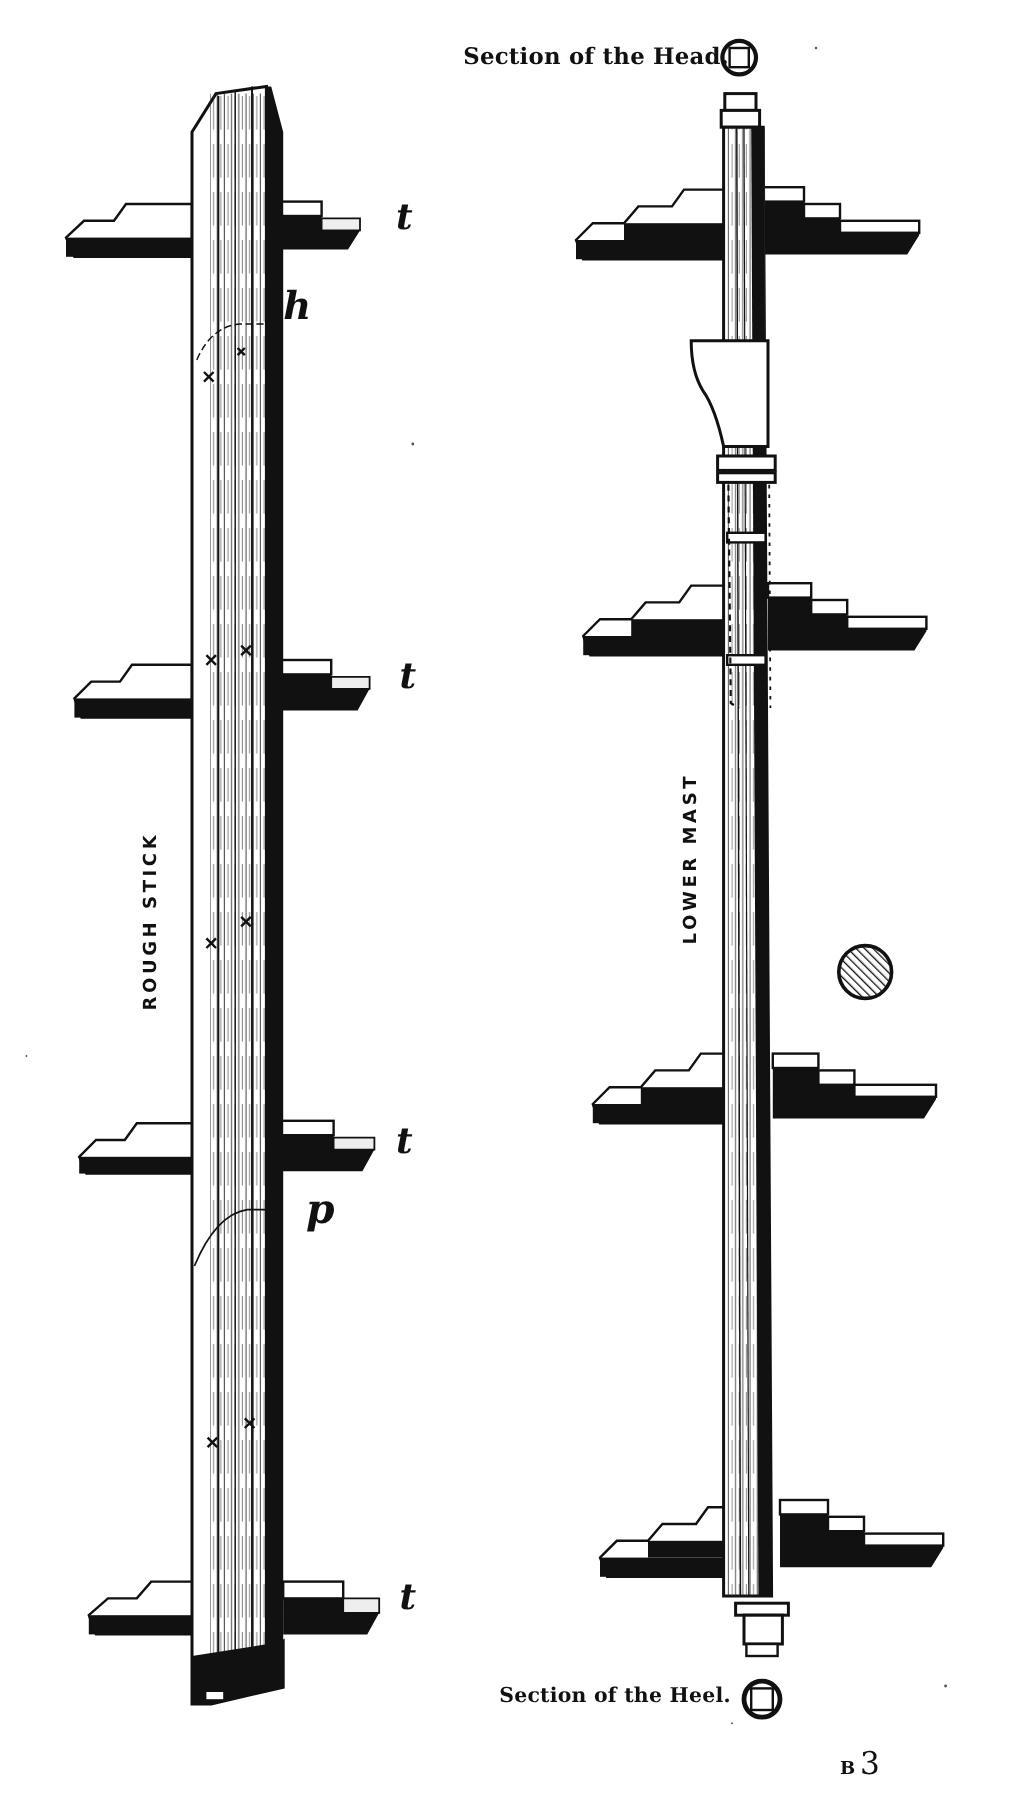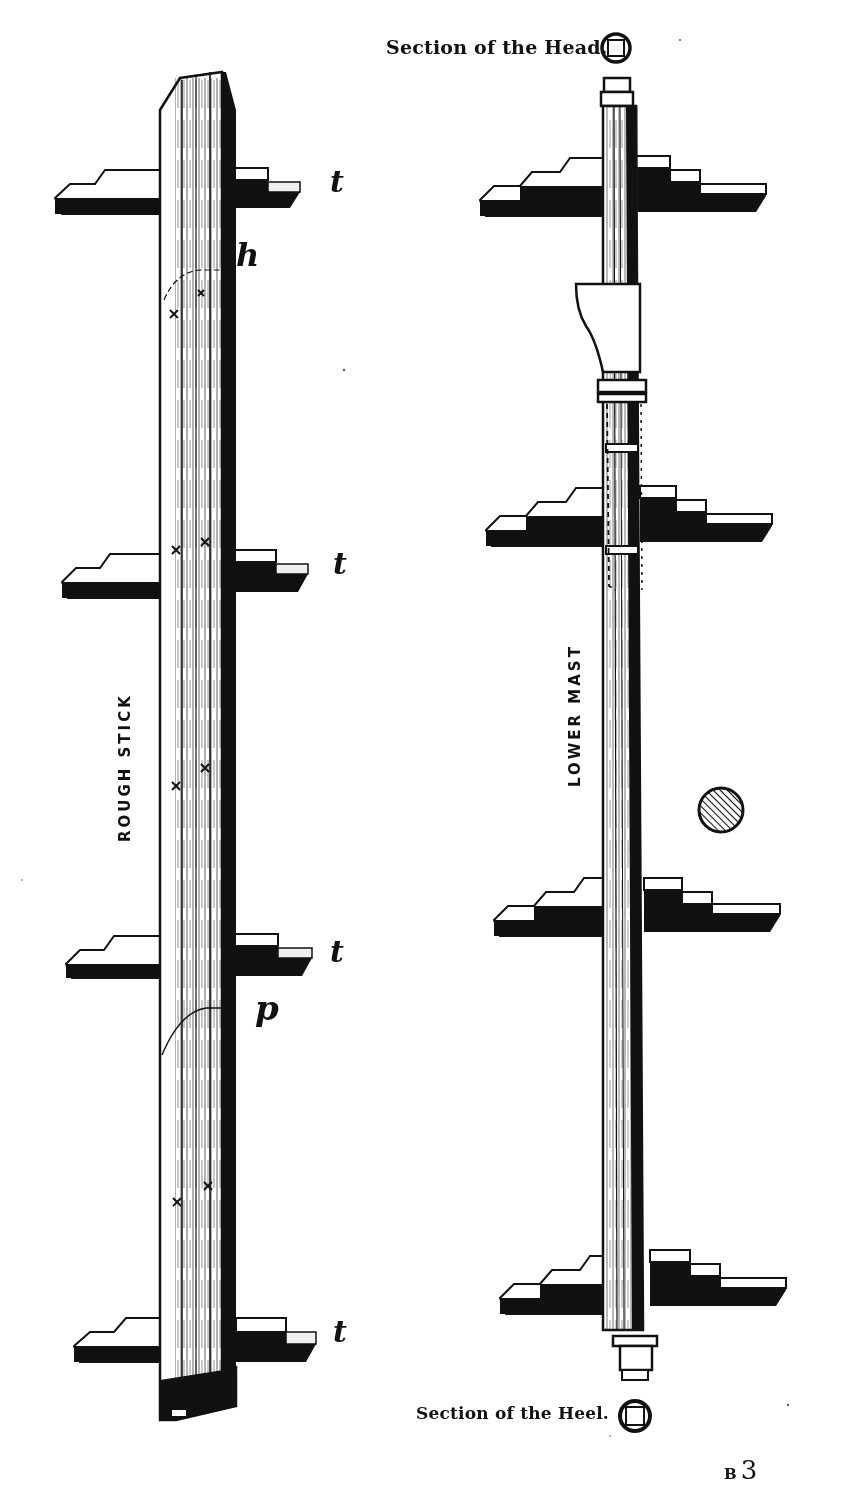--- a/index.html
+++ b/index.html
@@ -8,21 +8,21 @@
     .caption {
       position: absolute;
       font-family: "DejaVu Serif", "Liberation Serif", serif;
       font-weight: bold;
       color: #111;
       white-space: nowrap;
       text-align: right;
     }
     .caption-head { left: 386px; top: 36px; font-size: 19px; letter-spacing: 0.2px; }
     .caption-heel { left: 416px; top: 1403px; font-size: 17px; letter-spacing: 0.2px; }
-    .plate-number { position: absolute; left: 700px; top: 1455px; font-family: "DejaVu Serif", "Liberation Serif", serif; color: #111; margin-left: 24px; }
+    .plate-number { position: absolute; left: 700px; top: 1455px; font-family: "DejaVu Serif", "Liberation Serif", serif; color: #111; }
     .plate-number .letter { font-size: 15px; font-weight: bold; margin-right: 4px; }
     .plate-number .num { font-size: 26px; }
     .vlabel {
       position: absolute;
       font-family: "DejaVu Sans", "Liberation Sans", sans-serif;
       font-weight: bold;
       font-size: 15px;
       letter-spacing: 3px;
       color: #111;
       transform-origin: left top;

